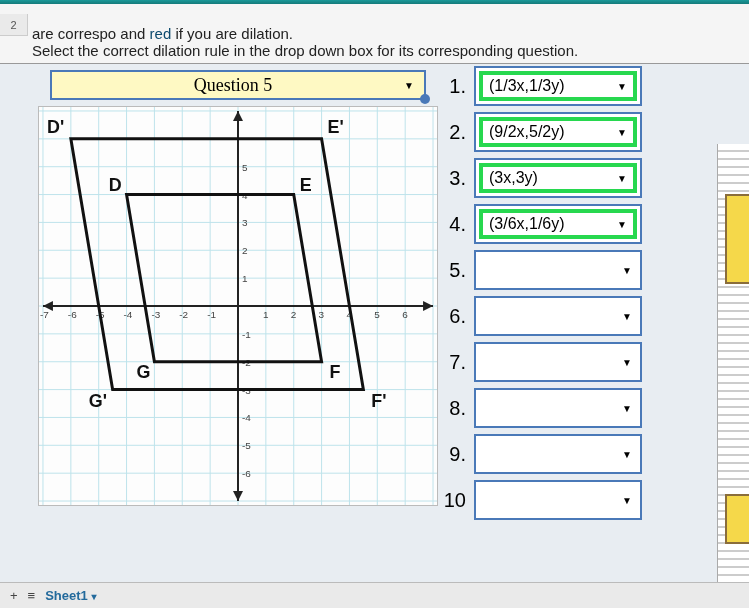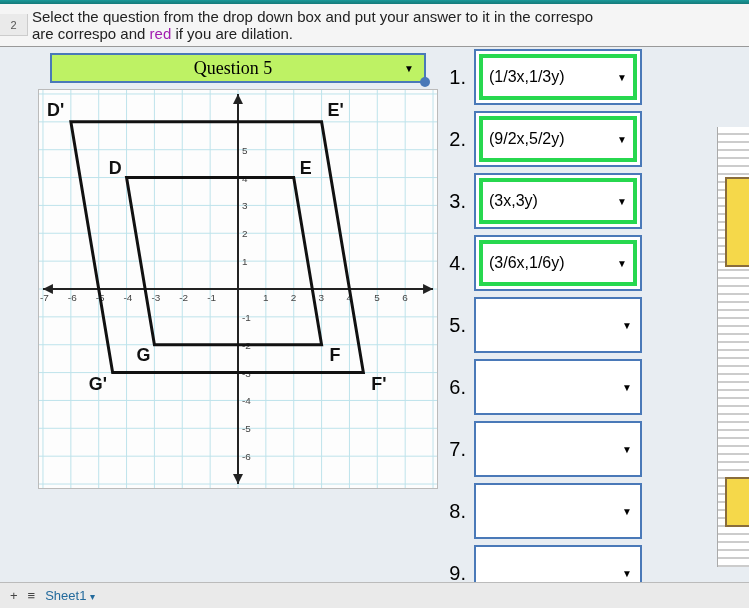--- a/index.html
+++ b/index.html
@@ -30,38 +30,38 @@
     height: 22px;
     font-size: 11px;
     color: #555;
     display: flex;
     align-items: center;
     justify-content: center;
     border-bottom: 1px solid #ccc;
     border-right: 1px solid #ccc;
     background: #eaeaea;
   }
-  .red { color: #a21caf; }
+  .red { color: #0c4a6e; }
   .main {
     display: flex;
     position: relative;
     height: calc(100% - 62px);
   }
   .sheet-area {
     flex: 1;
     position: relative;
     background: #e8edf2;
   }
   .question-dropdown {
     position: absolute;
     left: 50px;
     top: 6px;
     width: 376px;
     height: 30px;
-    background: #bef264;
+    background: #fef9c3;
     border: 2px solid #4a79b8;
     display: flex;
     align-items: center;
     justify-content: space-between;
     padding: 0 10px;
     font-family: Georgia, serif;
     font-size: 18px;
     cursor: pointer;
   }
   .question-dropdown::after {
@@ -107,21 +107,21 @@
     gap: 8px;
   }
   .answer-num {
     width: 24px;
     text-align: right;
     font-size: 20px;
     font-family: Arial;
   }
   .answer-dd {
     width: 168px;
-    height: 56px;
+    height: 40px;
     border: 2px solid #4a79b8;
     background: #fff;
     display: flex;
     align-items: center;
     justify-content: space-between;
     padding: 0 8px;
     cursor: pointer;
   }
   .answer-dd.correct {
     padding: 3px;
@@ -179,33 +179,34 @@
     border-top: 1px solid #bbb;
     display: flex;
     align-items: center;
     gap: 10px;
     padding-left: 10px;
     font-size: 13px;
     color: #444;
   }
   .sheet-tab {
     color: #236a9c;
-    font-weight: normal;
+    font-weight: bold;
     cursor: pointer;
   }
 </style>
 </head>
 <body>
 
 <div class="topbar"></div>
 
 <div class="instruction">
   <div class="row-num" style="top:10px;">2</div>
-  <span>Select the question from the drop down box and put your answer to it in the correspo</span><br>
+  <br>
   <span>are correspo and </span><span class="red">red</span><span> if you are dilation.</span><br>
+  <span>Select the correct dilation rule in the drop down box for its corresponding question.</span>
 </div>
 
 <div class="main">
 
   <div>
     <div class="row-num" style="top:70px;">3</div>
     <div class="row-num" style="top:100px;">4</div>
     <div class="row-num" style="top:122px;">5</div>
     <div class="row-num" style="top:150px;">6</div>
     <div class="row-num" style="top:175px;">7</div>

